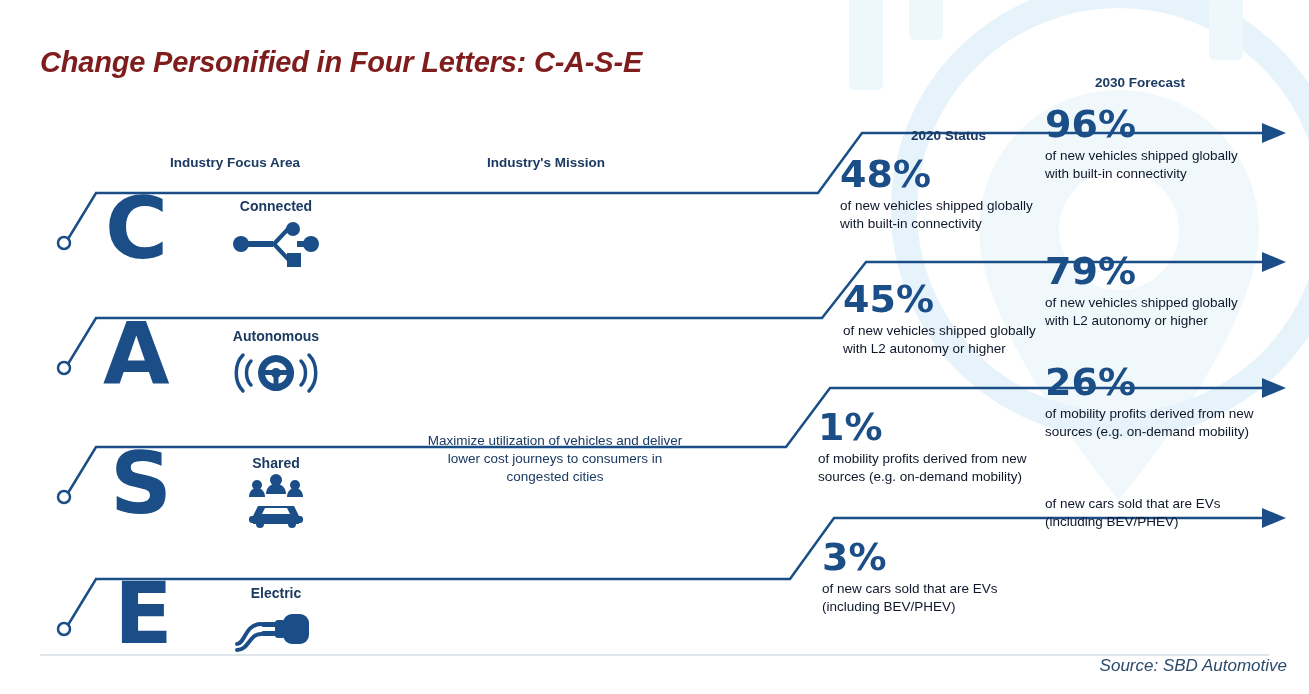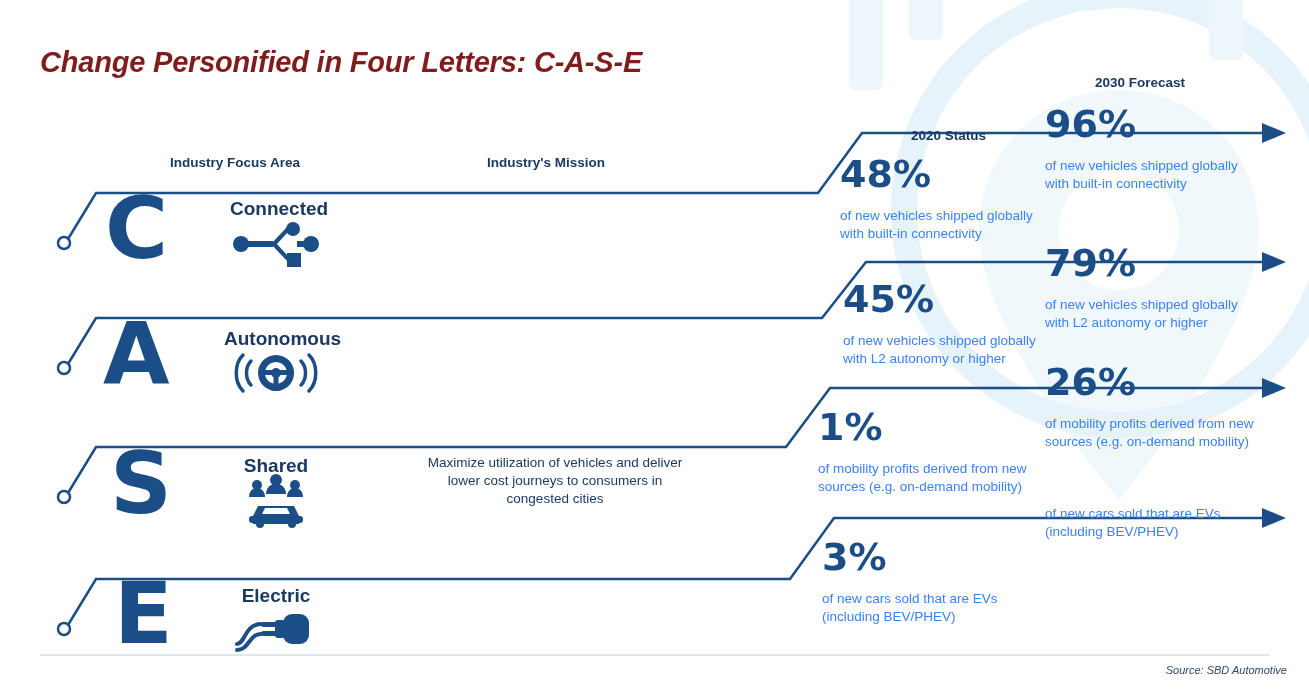--- a/index.html
+++ b/index.html
@@ -57,21 +57,21 @@
   .big-letter {
     position: absolute;
     font-size: 86px;
     font-weight: bold;
     color: #1b4e87;
     line-height: 1;
     font-family: "DejaVu Sans", sans-serif;
   }
   .row-label {
     position: absolute;
-    font-size: 19px;
+    font-size: 14px;
     font-weight: bold;
     color: #1b3a62;
     text-align: center;
     white-space: nowrap;
   }
   .mission {
     position: absolute;
     width: 260px;
     font-size: 13.5px;
     color: #1b3a62;
@@ -87,33 +87,33 @@
   .stat .num {
     font-size: 38px;
     font-weight: bold;
     color: #1b4e87;
     line-height: 1.05;
     font-family: "DejaVu Sans", sans-serif;
   }
   .stat .desc {
     font-size: 13.5px;
     line-height: 1.35;
-    margin-top: 12px;
-    color: #3b82f6;
+    margin-top: 2px;
+    color: #0f172a;
   }
   .icon-box {
     position: absolute;
     width: 90px;
     height: 58px;
   }
   .source {
     position: absolute;
     right: 22px;
     bottom: 18px;
-    font-size: 11px;
+    font-size: 17px;
     font-style: italic;
     color: #2d4a6b;
   }
   .footer-rule {
     position: absolute;
     left: 40px;
     right: 40px;
     bottom: 38px;
     height: 2px;
     background: #dfe6ec;
@@ -214,21 +214,21 @@
         <circle cx="45" cy="28" r="5"></circle>
         <rect x="28" y="25" width="34" height="5"></rect>
         <rect x="42.5" y="28" width="5" height="18"></rect>
       </g>
     </svg>
   </div>
   <div class="stat" style="left:843px; top:280px;">
     <div class="num">45%</div>
     <div class="desc">of new vehicles shipped globally with L2 autonomy or higher</div>
   </div>
-  <div class="stat" style="left:1045px; top:244px;">
+  <div class="stat" style="left:1045px; top:252px;">
     <div class="num">79%</div>
     <div class="desc">of new vehicles shipped globally with L2 autonomy or higher</div>
   </div>
 
   <div class="big-letter" style="left:110px; top:440px;">S</div>
   <div class="row-label" style="left:240px; top:455px; width:72px;">Shared</div>
   <div class="icon-box" style="left:231px; top:472px;">
     <svg viewBox="0 0 90 58" xmlns="http://www.w3.org/2000/svg">
       <g fill="#1b4e87">
         <circle cx="45" cy="8" r="6"></circle>
@@ -240,21 +240,21 @@
         <path d="M22 44 l5 -10 h36 l5 10 v8 h-46 z"></path>
         <rect x="18" y="44" width="54" height="7" rx="3"></rect>
         <circle cx="29" cy="52" r="4"></circle>
         <circle cx="61" cy="52" r="4"></circle>
       </g>
       <g fill="#ffffff">
         <path d="M31 42 l3 -6 h22 l3 6 z"></path>
       </g>
     </svg>
   </div>
-  <div class="mission" style="left:425px; top:454px;">Maximize utilization of vehicles and deliver lower cost journeys to consumers in congested cities</div>
+  <div class="mission" style="left:425px; top:432px;">Maximize utilization of vehicles and deliver lower cost journeys to consumers in congested cities</div>
   <div class="stat" style="left:818px; top:408px;">
     <div class="num">1%</div>
     <div class="desc">of mobility profits derived from new sources (e.g. on-demand mobility)</div>
   </div>
   <div class="stat" style="left:1045px; top:363px;">
     <div class="num">26%</div>
     <div class="desc">of mobility profits derived from new sources (e.g. on-demand mobility)</div>
   </div>
 
   <div class="big-letter" style="left:114px; top:570px;">E</div>

